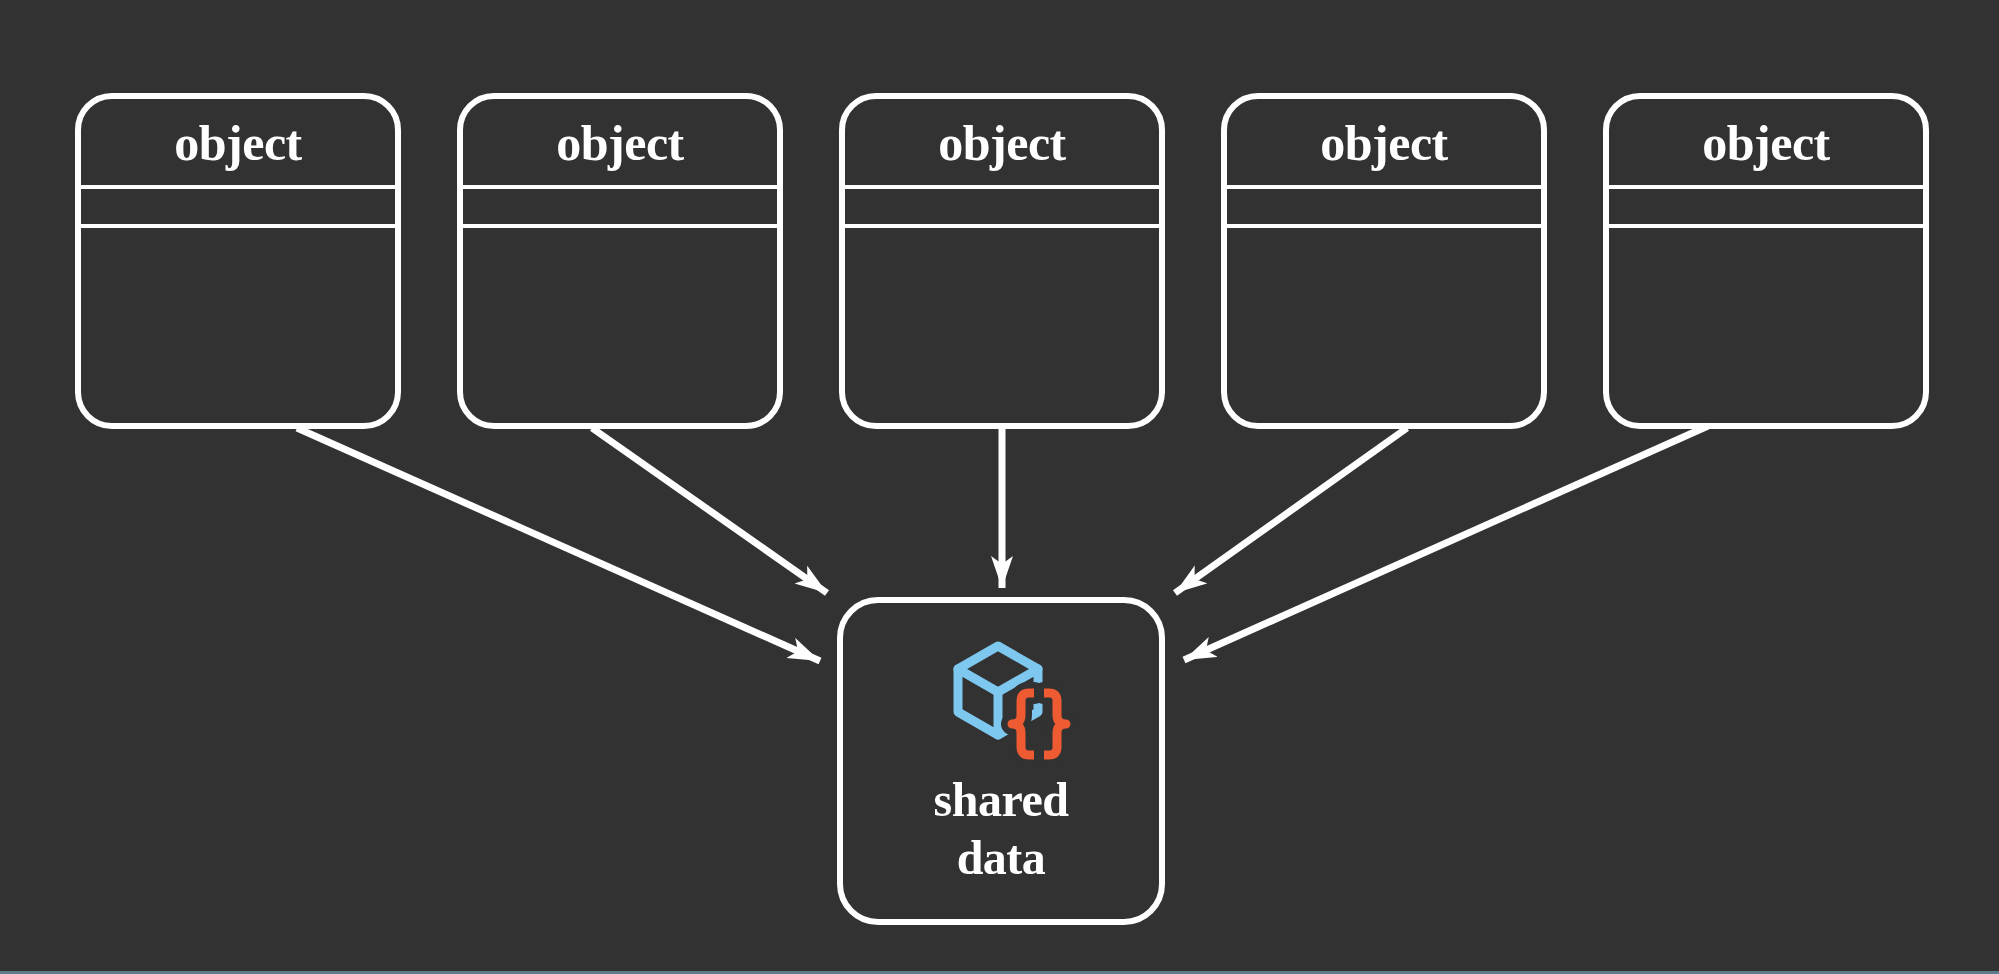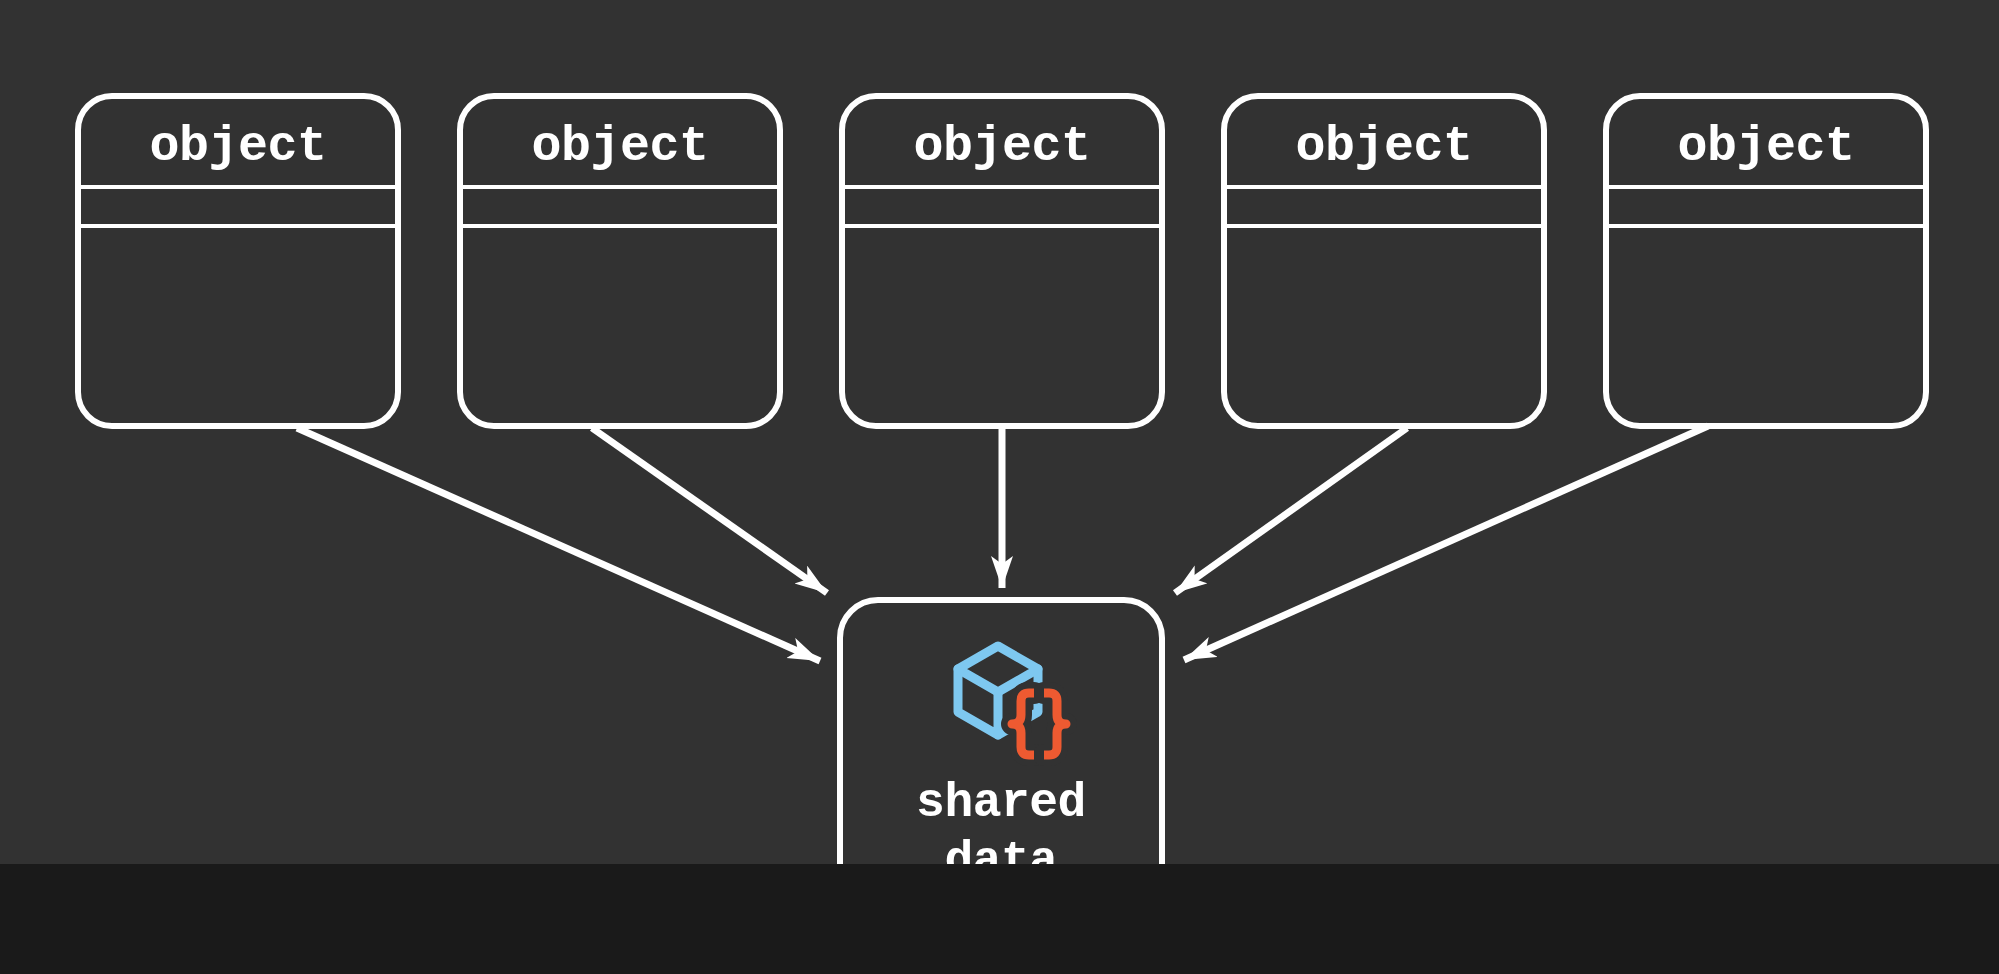--- a/index.html
+++ b/index.html
@@ -3,24 +3,24 @@
 <meta charset="utf-8">
 <style>
   html, body {
     margin: 0;
     padding: 0;
     background: #1a1a1a;
   }
   .canvas {
     position: relative;
     width: 1999px;
-    height: 864px;
+    height: 974px;
     background: var(--background, #323232);
     overflow: hidden;
-    font-family: Liberation Mono, monospace;
+    font-family: Liberation Serif, serif;
   }
   svg { display: block; }
 
   .box-rect {
     fill: var(--background, #323232);
     stroke: var(--line-white, #ffffff);
     stroke-width: 6;
   }
   .divider {
     stroke: var(--line-white, #ffffff);

